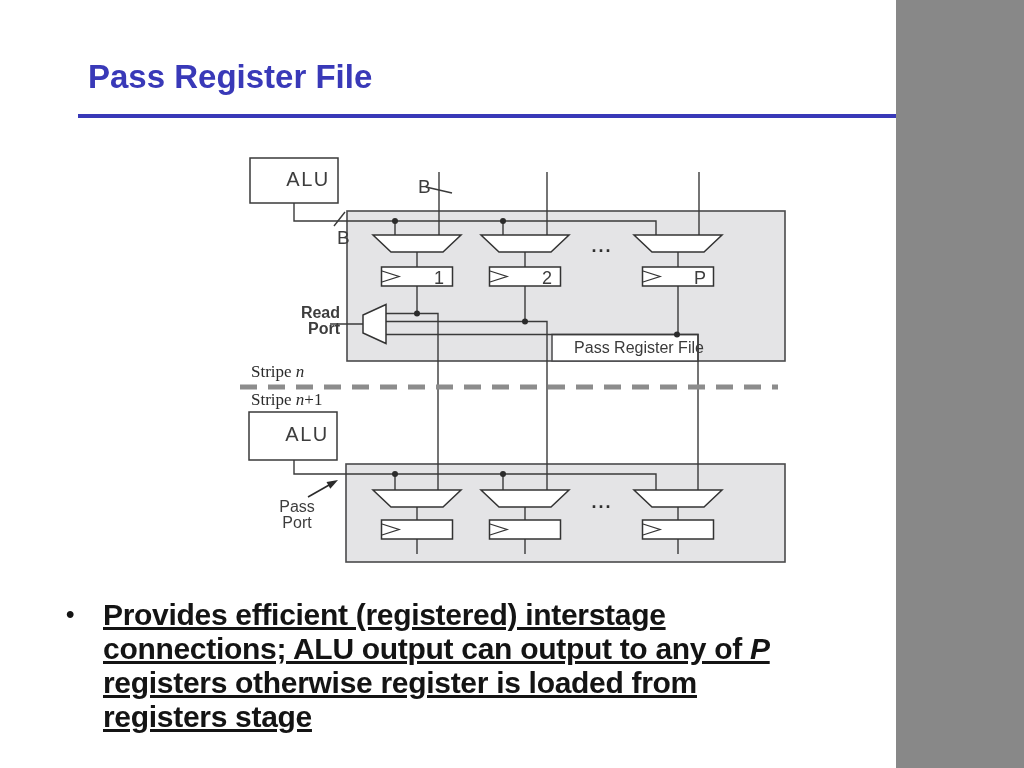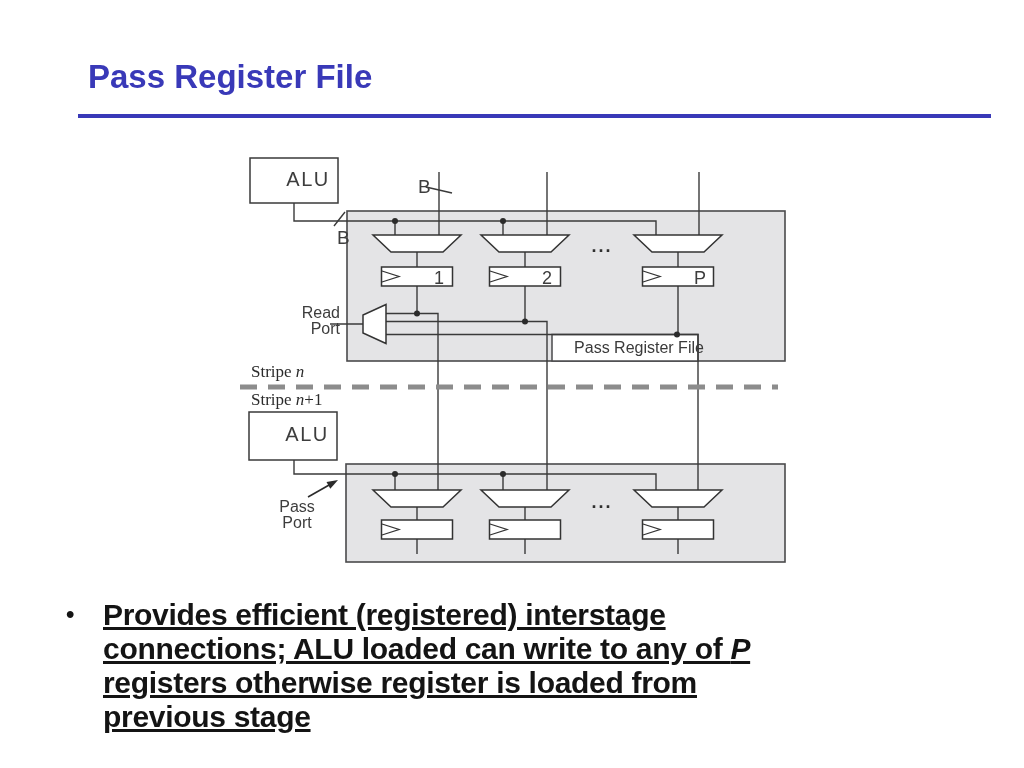--- a/index.html
+++ b/index.html
@@ -1,17 +1,17 @@
 <!DOCTYPE html>
 <html><head>
 <meta charset="utf-8">
 <style>
   html,body{margin:0;padding:0;background:#888;}
   .slide{
-    position:relative;width:1024px;height:768px;background:#ffffff;
+    position:relative;width:896px;height:768px;background:#ffffff;
     overflow:hidden;font-family:"Liberation Sans",sans-serif;
   }
   .title{
     position:absolute;left:88px;top:58px;margin:0;
     font-size:33px;font-weight:bold;letter-spacing:0px;color:#3939b8;
   }
   .rule{position:absolute;left:78px;top:114px;width:913px;height:4px;background:#3939b8;}
   svg.diagram{position:absolute;left:0;top:0;}
   .lbl{position:absolute;color:#3d3d3d;white-space:nowrap;padding-left:14px;}
   .lbl.center{text-align:center;}
@@ -139,35 +139,35 @@
   <div class="lbl b-label" style="left:404px;top:176px;">B</div>
   <div class="lbl b-label" style="left:323px;top:227px;">B</div>
 
   <div class="lbl reg-label center" style="left:397px;top:268px;width:56px;">1</div>
   <div class="lbl reg-label center" style="left:505px;top:268px;width:56px;">2</div>
   <div class="lbl reg-label center" style="left:658px;top:268px;width:56px;">P</div>
 
   <div class="lbl dots-label center" style="left:569px;top:236px;width:38px;">...</div>
   <div class="lbl dots-label center" style="left:569px;top:492px;width:38px;">...</div>
 
-  <div class="lbl port-label right" style="left:255px;top:305px;width:71px;">
+  <div class="lbl port-label right" style="left:255px;top:305px;width:71px;font-weight:bold;">
     <div>Read</div>
     <div>Port</div>
   </div>
   <div class="lbl port-label center" style="left:252px;top:499px;width:62px;">
     <div>Pass</div>
     <div>Port</div>
   </div>
 
   <div class="lbl prf-label center" style="left:552px;top:335px;width:146px;">Pass Register File</div>
 
   <div class="lbl stripe-label" style="left:237px;top:362px;text-align:right;"><span>Stripe </span><i>n</i></div>
   <div class="lbl stripe-label" style="left:237px;top:390px;"><span>Stripe </span><i>n</i><span>+1</span></div>
 
   <span class="bullet-marker">•</span>
   <div class="bullet-block">
     <div class="bullet-line">Provides efficient (registered) interstage</div>
-    <div class="bullet-line"><span>connections; ALU loaded can write to any of </span><span class="it">P</span></div>
+    <div class="bullet-line"><span>connections; ALU output can output to any of </span><span class="it">P</span></div>
     <div class="bullet-line">registers otherwise register is loaded from</div>
-    <div class="bullet-line">previous stage</div>
+    <div class="bullet-line">registers stage</div>
   </div>
 
 </div>
 
 </body></html>

